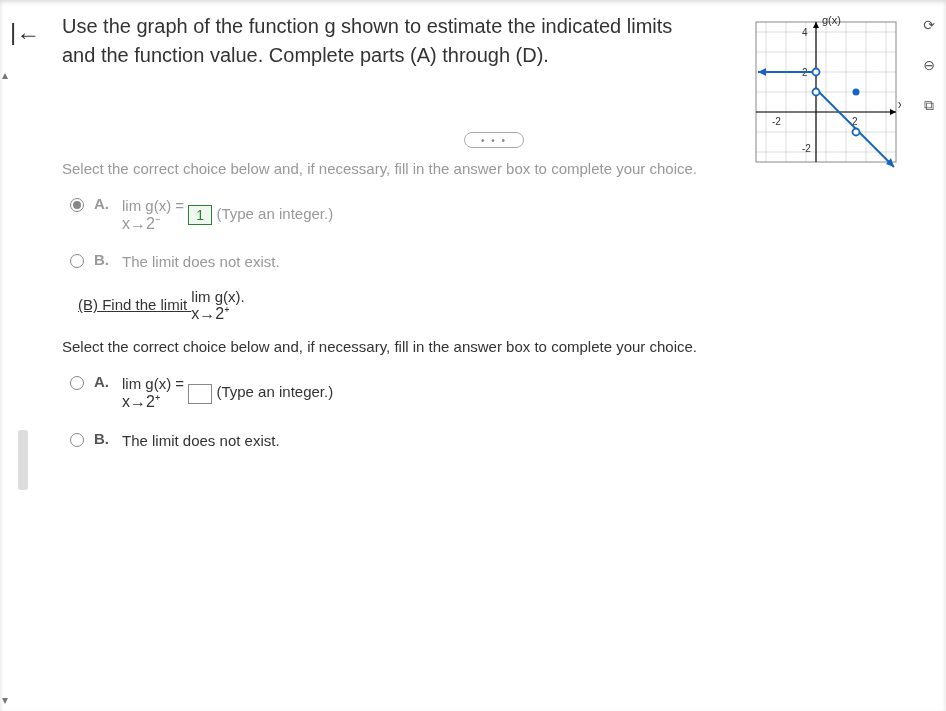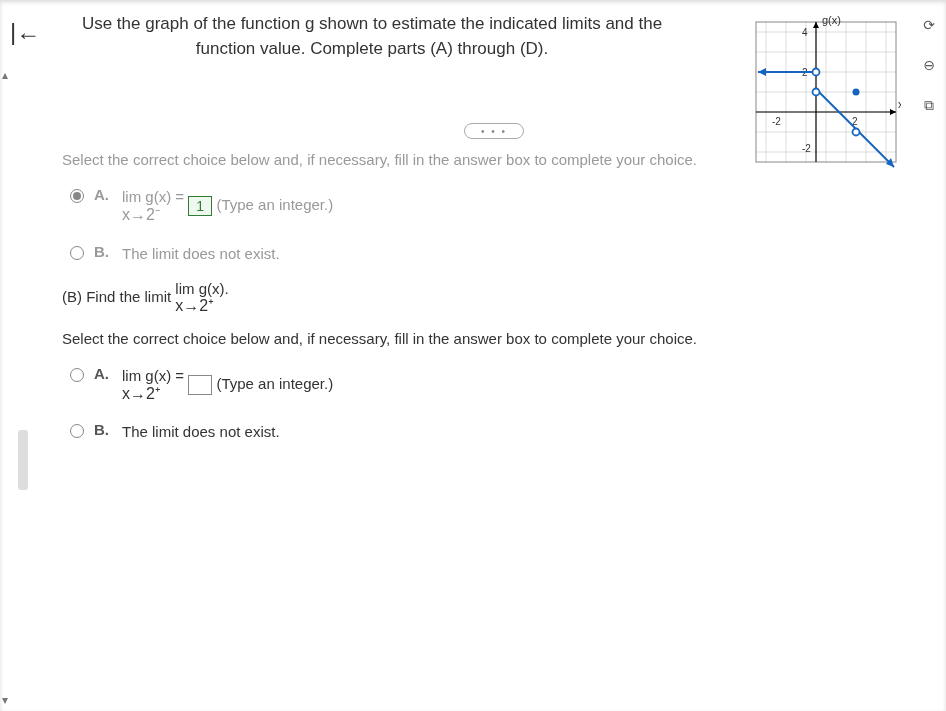--- a/index.html
+++ b/index.html
@@ -41,24 +41,23 @@
   left: 2px;
   bottom: 4px;
   color: #777;
   font-size: 12px;
 }
 .content {
   margin-left: 52px;
   padding: 12px 20px 10px 10px;
 }
 .question-text {
-  font-size: 17px;
+  font-size: 20px;
   line-height: 1.45;
   max-width: 620px;
-  text-align: center;
 }
 .graph-box {
   position: absolute;
   right: 45px;
   top: 12px;
   width: 155px;
   height: 160px;
 }
 .right-icons {
   position: absolute;
@@ -141,21 +140,21 @@
   border: 1px solid #2e7d32;
   background: #eef8ee;
   color: #2e7d32;
   text-align: center;
   font-size: 14px;
   line-height: 18px;
   vertical-align: middle;
   position: relative;
 }
 .answer-box.empty { border: 1px solid #888; background: #fff; }
-.part-b { margin: 14px 0 14px 0; font-size: 15px; }
+.part-b { margin: 14px 0 14px 16px; font-size: 15px; text-decoration: underline; }
 .select-line { font-size: 15px; margin: 14px 0 18px 0; }
 .side-tab {
   position: absolute;
   left: 18px;
   top: 430px;
   width: 10px;
   height: 60px;
   background: #ddd;
   border-radius: 3px;
 }

